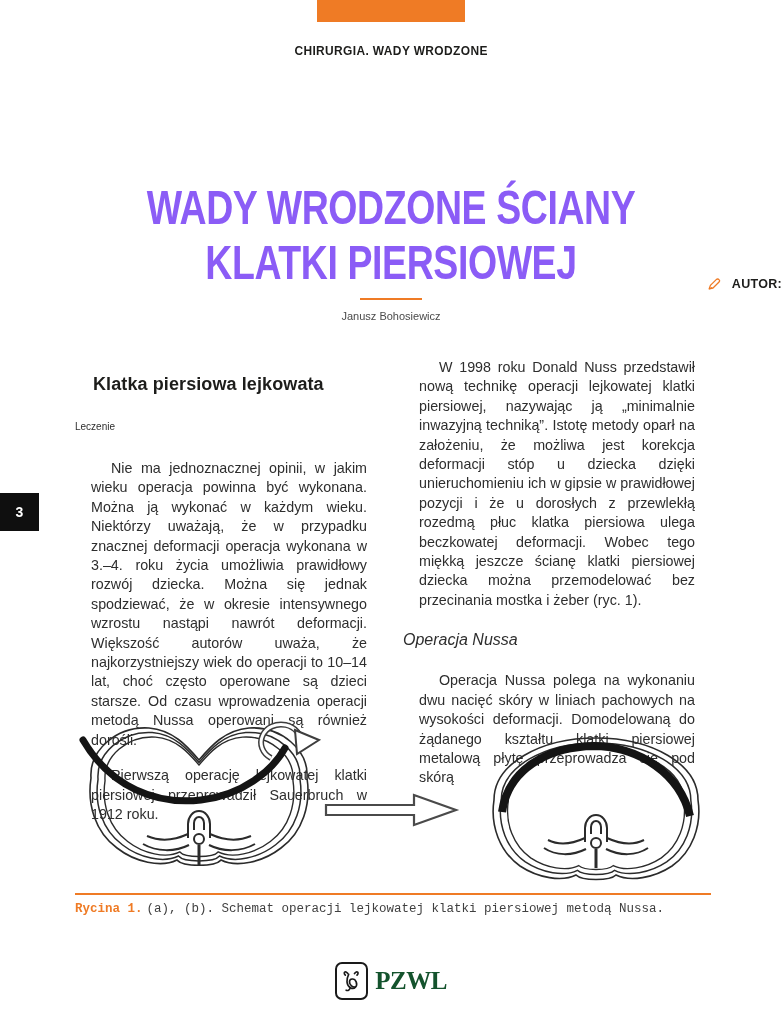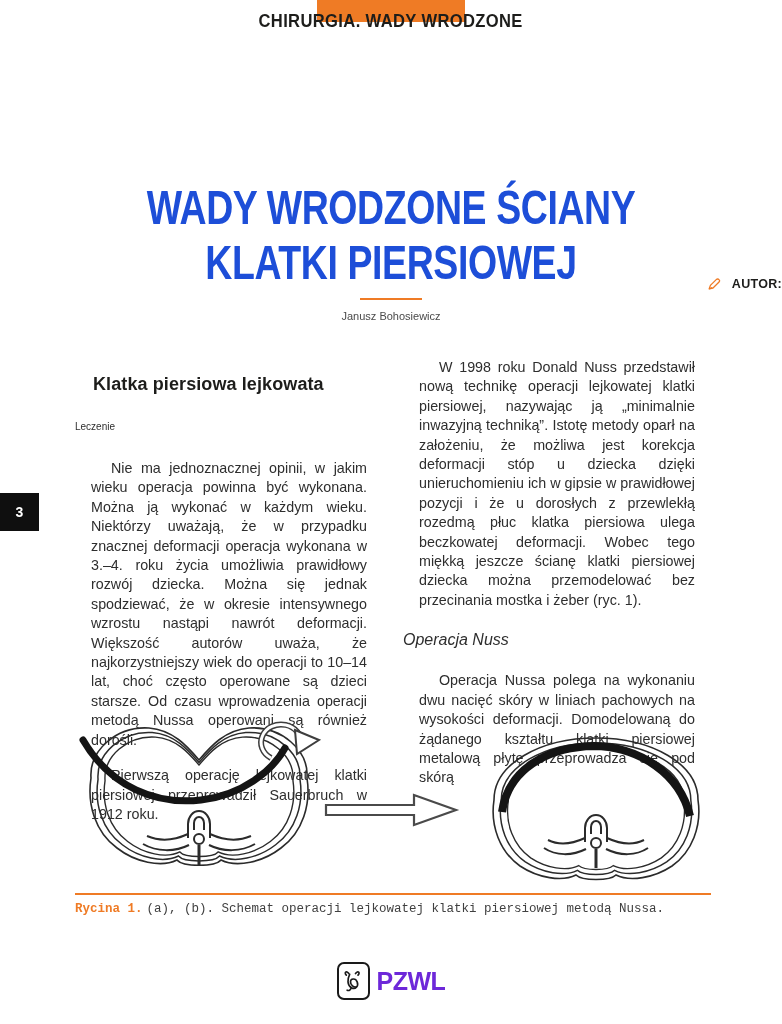--- a/index.html
+++ b/index.html
@@ -2,25 +2,25 @@
 <html lang="pl"><head>
 <meta charset="utf-8">
 <style>
   html,body{margin:0;padding:0;}
   body{
     width:782px;height:1024px;position:relative;background:#ffffff;
     font-family:"Liberation Sans",sans-serif;color:#2e2e2e;overflow:hidden;
   }
   
   .top-bar{position:absolute;left:317px;top:0;width:148px;height:22px;background:#EF7B25;}
-  .kicker{position:absolute;top:11px;left:0;width:100%;text-align:center;
-    font-weight:700;font-size:18px;letter-spacing:.4px;color:#1d1d1b;}
+  .kicker{position:absolute;top:43px;left:0;width:100%;text-align:center;
+    font-weight:700;font-size:13px;letter-spacing:.4px;color:#1d1d1b;}
   .kicker span{display:inline-block;transform:scaleX(.92);}
   .title{position:absolute;top:148px;left:0;width:100%;text-align:center;
-    font-weight:700;font-size:48px;line-height:55px;color:#1d4ed8;}
+    font-weight:700;font-size:48px;line-height:55px;color:#8b5cf6;}
   .title .line{display:block;transform:scaleX(.78);letter-spacing:-.5px;white-space:nowrap;}
   .author-block{position:absolute;top:277px;left:0;width:100%;text-align:center;}
   .author-row{display:flex;justify-content:flex-end;align-items:center;gap:11px;}
   .author-label{font-size:12.5px;font-weight:700;color:#1d1d1b;letter-spacing:.3px;}
   .author-rule{width:62px;height:2px;background:#EF7B25;margin:7px auto 10px auto;}
   .author-name{font-size:11px;color:#4a4a4a;}
   
   .page-tab{position:absolute;left:0;top:493px;width:39px;height:38px;background:#0f0f0f;
     color:#fff;display:flex;align-items:center;justify-content:center;
     font-size:14px;font-weight:700;}
@@ -40,22 +40,22 @@
   .fig-arrow{position:absolute;left:247px;top:90px;}
   .fig-b{position:absolute;left:407px;top:26px;}
   .figure-rule{position:absolute;left:75px;top:893px;width:636px;height:2px;background:#EF7B25;}
   .caption{position:absolute;left:75px;top:902px;width:636px;font-size:12.5px;color:#404040;font-family:Liberation Mono, monospace;}
   .caption .cap-label{color:#EF7B25;font-weight:700;margin-right:4px;}
   
   .footer-logo{position:absolute;top:962px;left:0;width:100%;display:flex;
     justify-content:center;align-items:center;gap:7px;}
   .logo-box{width:33px;height:38px;border:2.5px solid #1a1a1a;border-radius:7px;
     display:flex;align-items:center;justify-content:center;background:#fff;box-sizing:border-box;}
-  .logo-text{font-family:Liberation Sans, sans-serif;font-weight:700;font-size:25px;
-    color:#6d28d9;letter-spacing:-.5px;}
+  .logo-text{font-family:Liberation Serif, serif;font-weight:700;font-size:25px;
+    color:#14532d;letter-spacing:-.5px;}
   svg{display:block;}
 </style>
 </head>
 <body>
 
 <div class="top-bar"></div>
 <div class="kicker"><span>CHIRURGIA. WADY WRODZONE</span></div>
 
 <h1 class="title">
   <span class="line">WADY WRODZONE ŚCIANY</span>
@@ -80,21 +80,21 @@
 
 <div class="columns">
   <div class="col col-left">
     <h2 class="heading">Klatka piersiowa lejkowata</h2>
     <h3 class="subheading">Leczenie</h3>
     <p class="body">Nie ma jednoznacznej opinii, w jakim wieku operacja powinna być wykonana. Można ją wykonać w każdym wieku. Niektórzy uważają, że w przypadku znacznej deformacji operacja wykonana w 3.–4. roku życia umożliwia prawidłowy rozwój dziecka. Można się jednak spodziewać, że w okresie intensywnego wzrostu nastąpi nawrót deformacji. Większość autorów uważa, że najkorzystniejszy wiek do operacji to 10–14 lat, choć często operowane są dzieci starsze. Od czasu wprowadzenia operacji metodą Nussa operowani są również dorośli.</p>
     <p class="body">Pierwszą operację lejkowatej klatki piersiowej przeprowadził Sauerbruch w 1912 roku.</p>
   </div>
   <div class="col col-right">
     <p class="body intro">W 1998 roku Donald Nuss przedstawił nową technikę operacji lejkowatej klatki piersiowej, nazywając ją „minimalnie inwazyjną techniką”. Istotę metody oparł na założeniu, że możliwa jest korekcja deformacji stóp u dziecka dzięki unieruchomieniu ich w gipsie w prawidłowej pozycji i że u dorosłych z przewlekłą rozedmą płuc klatka piersiowa ulega beczkowatej deformacji. Wobec tego miękką jeszcze ścianę klatki piersiowej dziecka można przemodelować bez przecinania mostka i żeber (ryc. 1).</p>
-    <h3 class="subheading-italic">Operacja Nuss</h3>
+    <h3 class="subheading-italic">Operacja Nussa</h3>
     <p class="body after-sub">Operacja Nussa polega na wykonaniu dwu nacięć skóry w liniach pachowych na wysokości deformacji. Domodelowaną do żądanego kształtu klatki piersiowej metalową płytę przeprowadza się pod skórą</p>
   </div>
 </div>
 
 <div class="figure">
 
   <div class="fig-a">
     <svg width="248" height="185" viewBox="0 0 248 185" fill="none" stroke="#2b2b2b" stroke-width="1.6">
       <g id="chestA">
         <path d="M16,78 C14,50 42,26 74,28 C98,30 112,46 124,60 C136,46 150,30 174,28 C206,26 234,50 232,78

